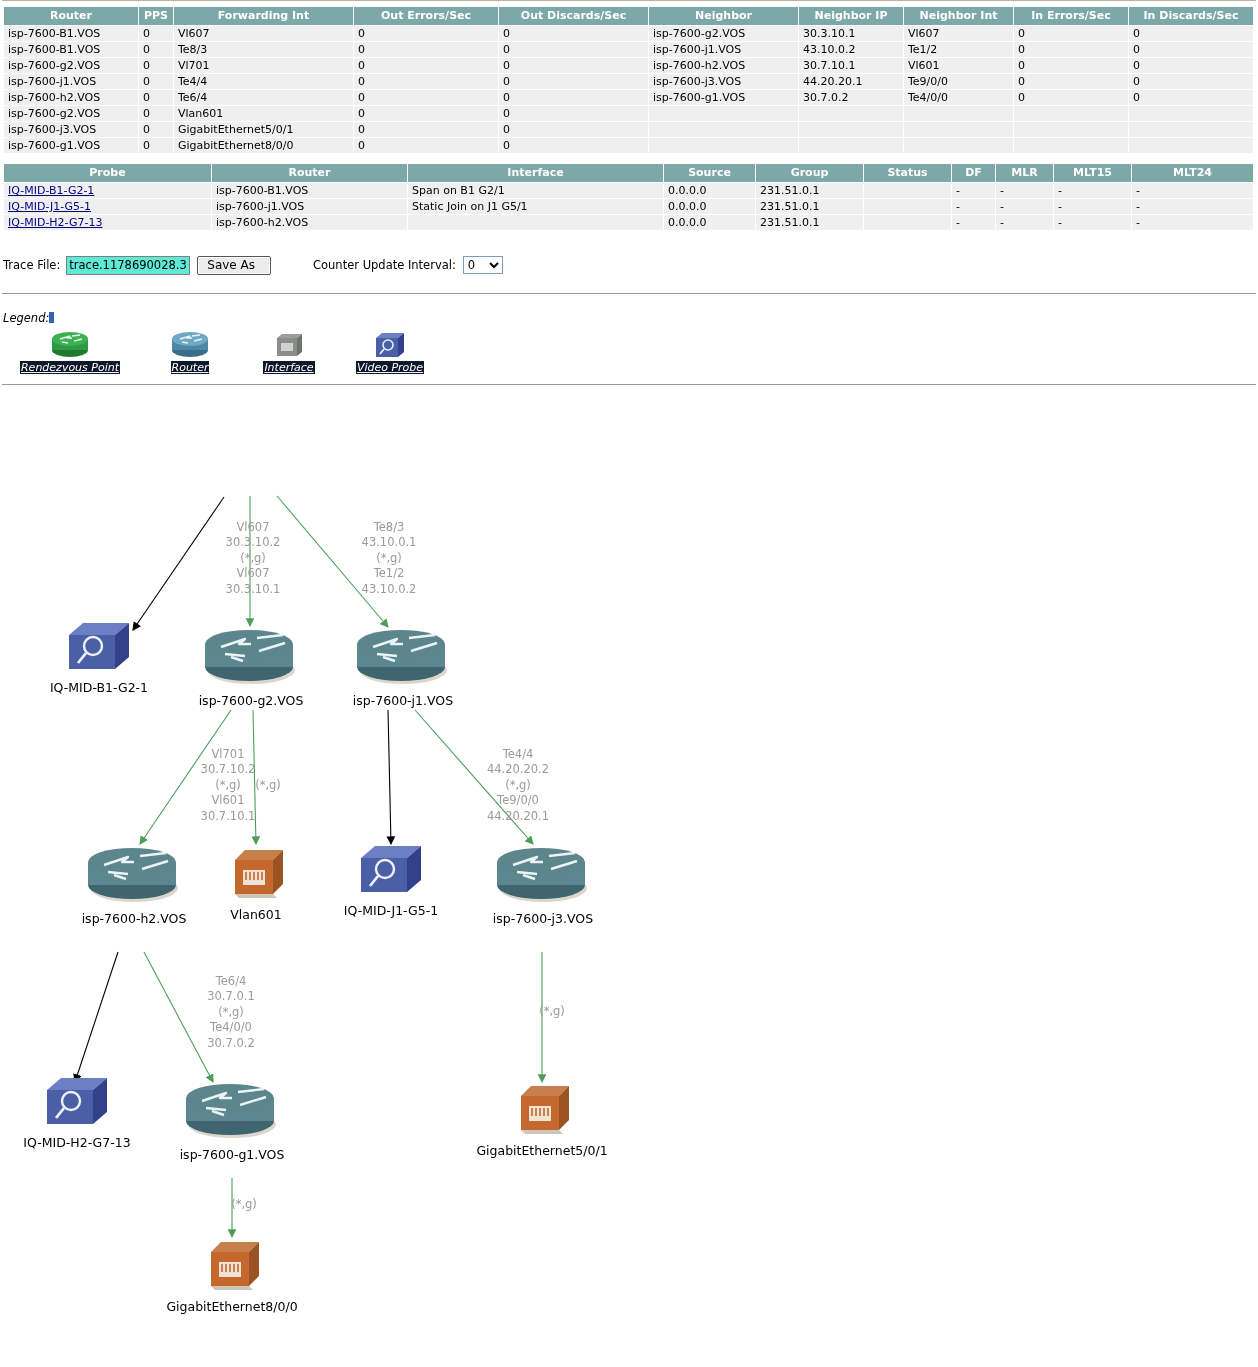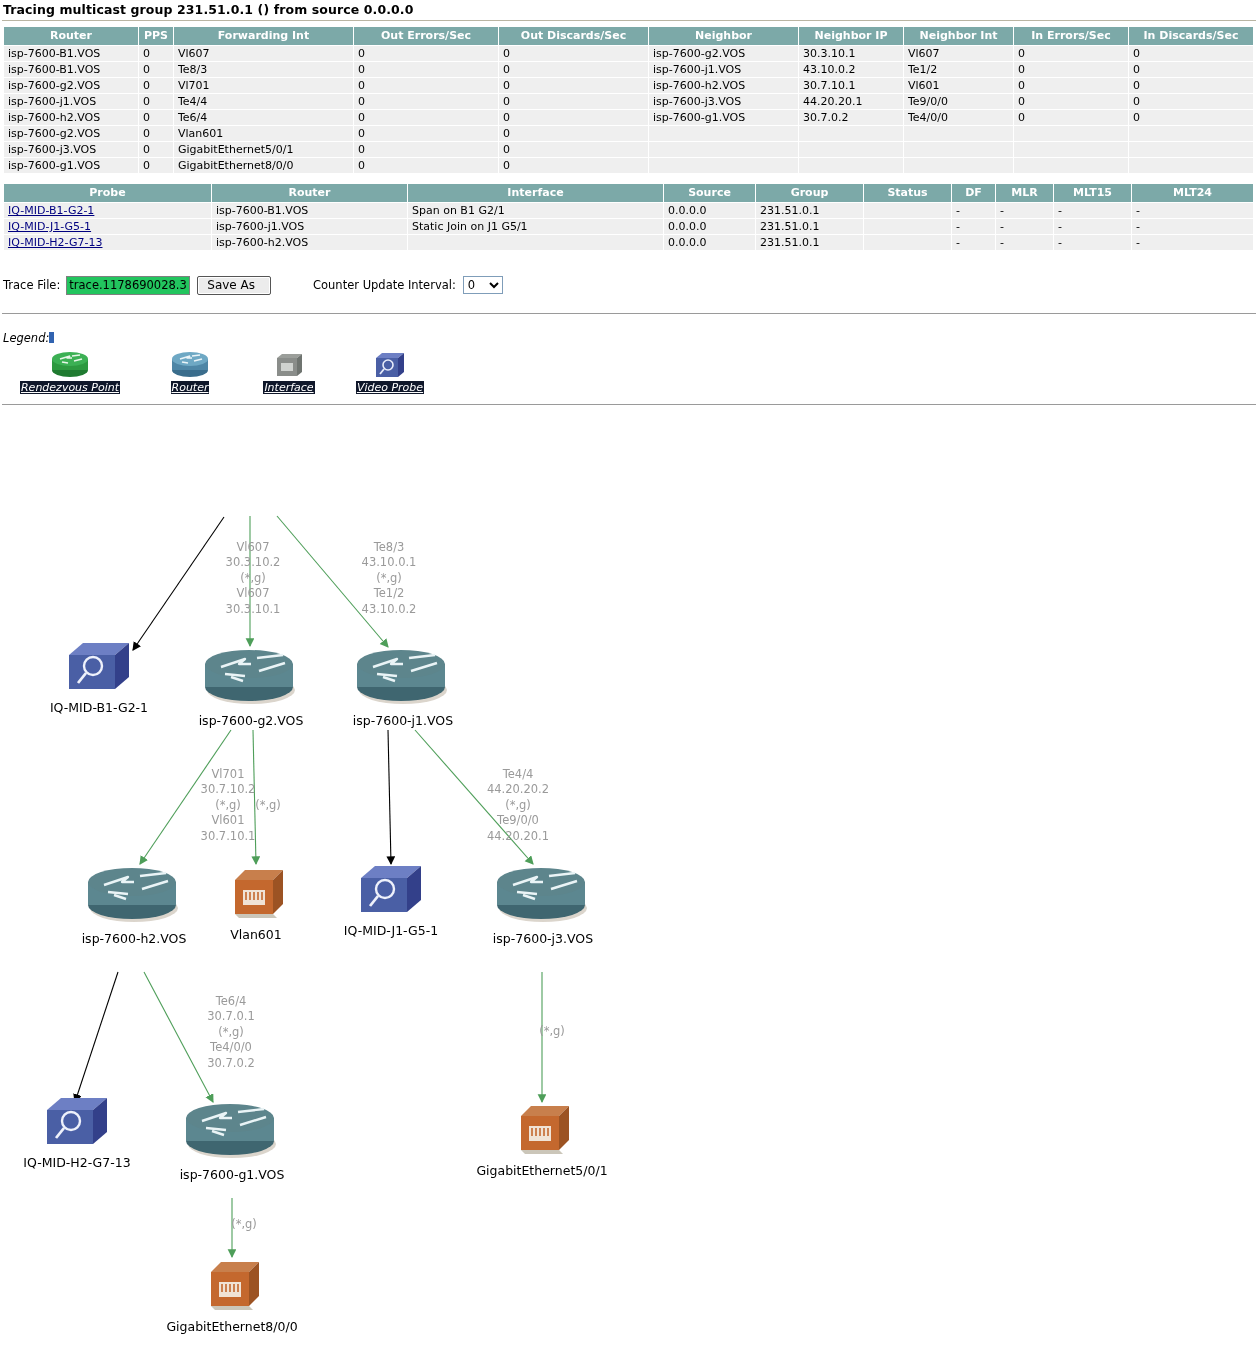--- a/index.html
+++ b/index.html
@@ -85,21 +85,21 @@
     font-size:11.5px;
   }
   .formrow .lbl{margin-right:6px;text-align:right;}
   input.tracefile{
     width:118px;
     height:15px;
     font-family:"DejaVu Sans","Liberation Sans",sans-serif;
     font-size:11.5px;
     border:1px solid #7f7f7f;
     padding:1px 2px;
-    background:#22c55e;
+    background:#5eead4;
     color:#000;
     box-sizing:content-box;
   }
   button.saveas{
     margin-left:7px;
     font-family:"DejaVu Sans","Liberation Sans",sans-serif;
     font-size:12px;
     padding:1px 15px 2px 9px;
     background:#ececec;
     border:1px solid #555;
@@ -195,21 +195,20 @@
     transform-origin:100% 100%;
     font-family:"DejaVu Sans","Liberation Sans",sans-serif;
     letter-spacing:1px;
   }
 </style>
 </head>
 <body>
 
 <div class="page">
 
-  <div class="title">Tracing multicast group 231.51.0.1 () from source 0.0.0.0</div>
   <hr class="rule">
 
   <table class="grid">
     <colgroup>
       <col style="width:135px">
         <col style="width:35px">
         <col style="width:180px">
       <col style="width:145px">
         <col style="width:150px">
         <col style="width:150px">

